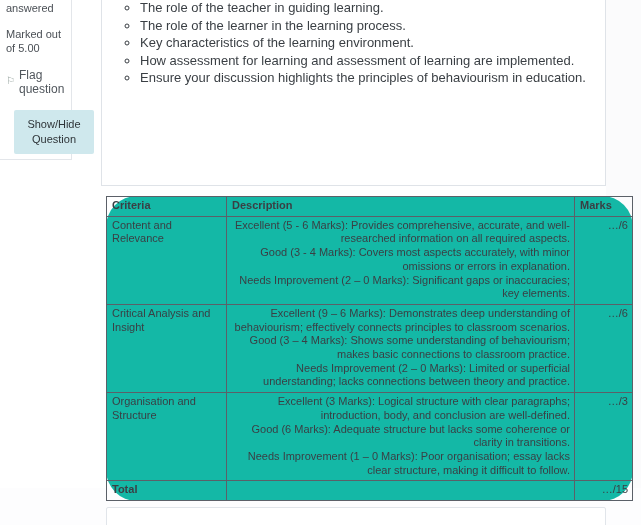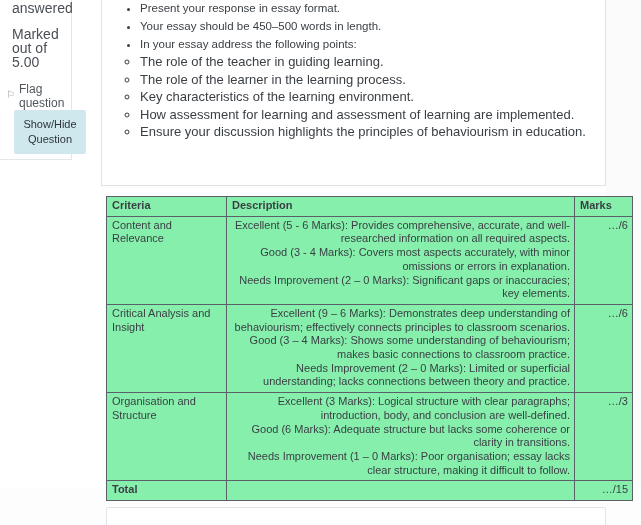--- a/index.html
+++ b/index.html
@@ -24,24 +24,24 @@
     top: -12px;
     width: 86px;
     height: 172px;
     background: #ffffff;
     border: 1px solid #e3e6ea;
     border-left: none;
     box-sizing: border-box;
     padding: 0 0 0 14px;
   }
   .sb-line {
-    font-size: 14px;
+    font-size: 11px;
     line-height: 14px;
     color: #4a4f55;
-    padding: 0 12px;
+    padding: 0 6px;
   }
   #sb-status { margin-top: 12px; }
   #sb-marked { margin-top: 12px; }
   #flag-row {
     margin-top: 13px;
     display: flex;
     align-items: center;
     gap: 4px;
     padding-left: 6px;
     cursor: pointer;
@@ -52,21 +52,21 @@
     line-height: 10px;
     display: inline-block;
     transform: translateY(-1px);
   }
   #flag-label { font-size: 12px; color: #50565c; }
 
   #showhide-btn {
     position: absolute;
     left: 14px;
     top: 110px;
-    width: 72px;
+    width: 80px;
     height: 44px;
     background: #cfe8ed;
     border: none;
     border-radius: 2px;
     color: #2e3438;
     font-family: "Liberation Sans", sans-serif;
     font-size: 11px;
     line-height: 15px;
     text-align: center;
     cursor: pointer;
@@ -118,22 +118,23 @@
   }
 
   
   #rubric-table {
     position: absolute;
     left: 106px;
     top: 196px;
     width: 496px;
     border-collapse: collapse;
     table-layout: fixed;
-    background: #86efac;
-    font-size: 11px;
+    background: #14b8a6;
+    font-size: 11px;
+    border-radius: 31px;
   }
   #rubric-table th, #rubric-table td {
     border: 1px solid #5b6068;
     vertical-align: top;
     padding: 2px 4px 3px 5px;
     color: #3a3f44;
     line-height: 13.7px;
   }
   #rubric-table th {
     font-weight: bold;
@@ -202,25 +203,20 @@
     <span id="flag-label">Flag question</span>
   </div>
 </div>
 
 <button id="showhide-btn">
   <span>Show/Hide</span>
   <span>Question</span>
 </button>
 
 <div id="content-panel">
-  <ul class="lvl1">
-    <li>Present your response in essay format.</li>
-    <li>Your essay should be 450–500 words in length.</li>
-    <li>In your essay address the following points:</li>
-  </ul>
   <ul class="lvl2">
     <li>The role of the teacher in guiding learning.</li>
     <li>The role of the learner in the learning process.</li>
     <li>Key characteristics of the learning environment.</li>
     <li>How assessment for learning and assessment of learning are implemented.</li>
     <li>Ensure your discussion highlights the principles of behaviourism in education.</li>
   </ul>
 </div>
 
 <table id="rubric-table">

